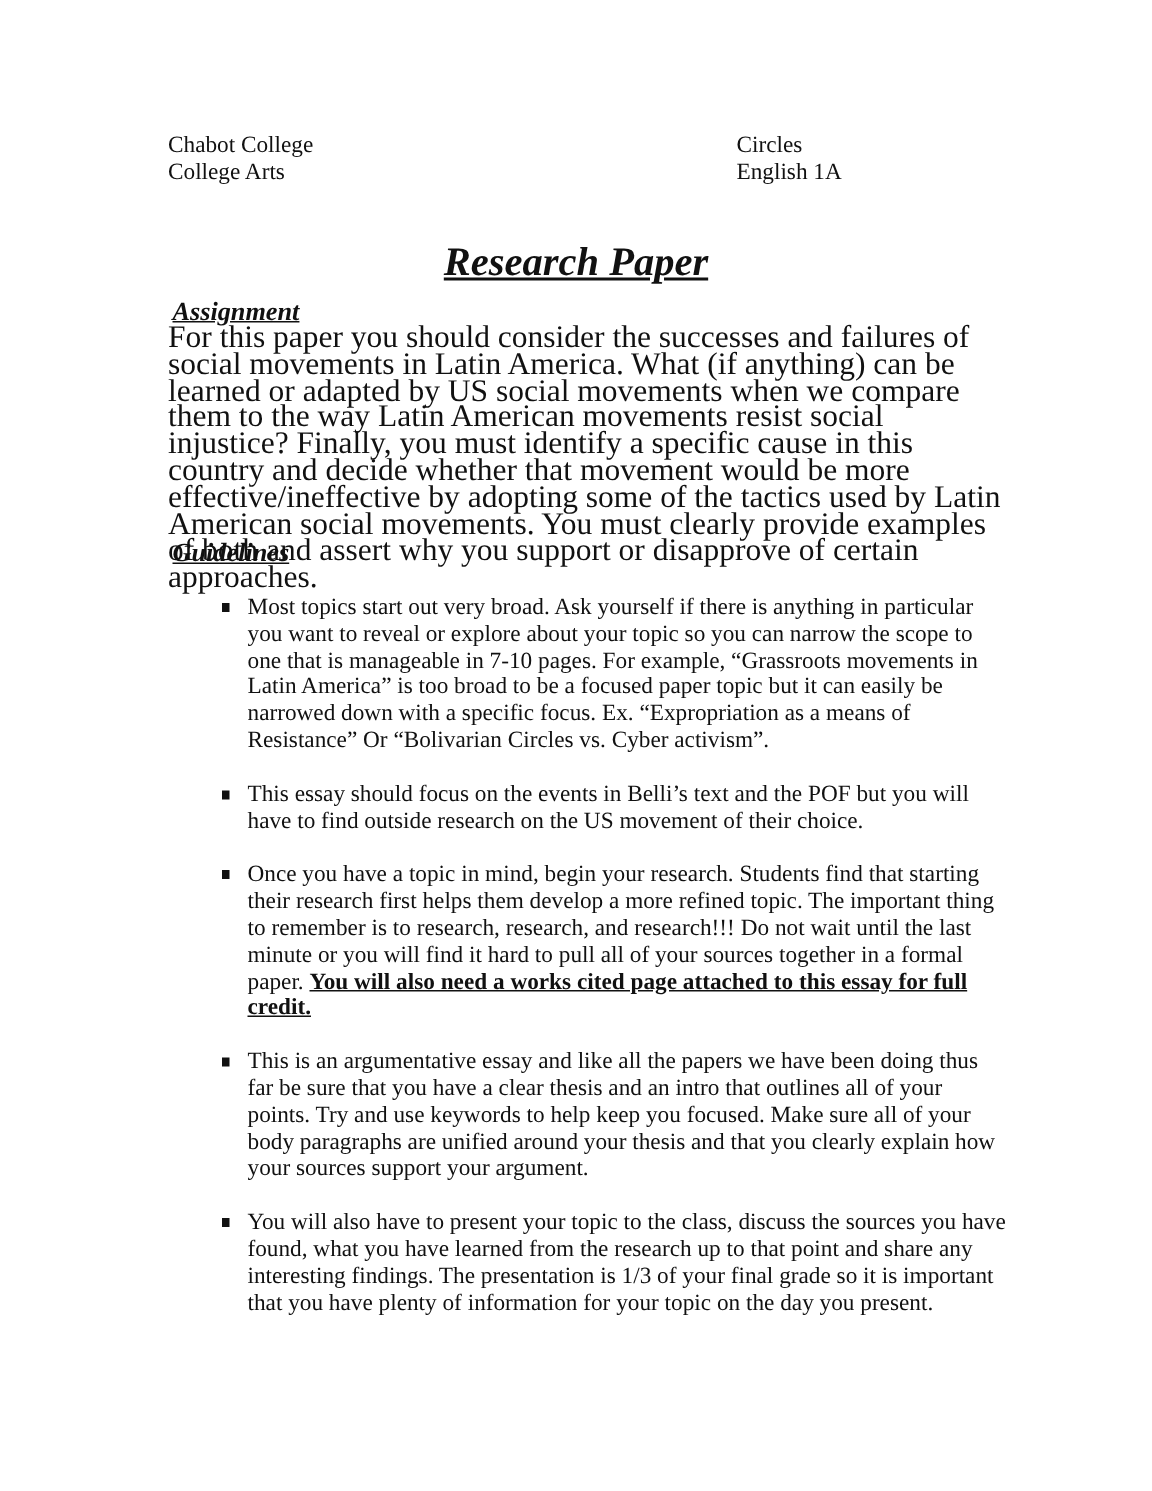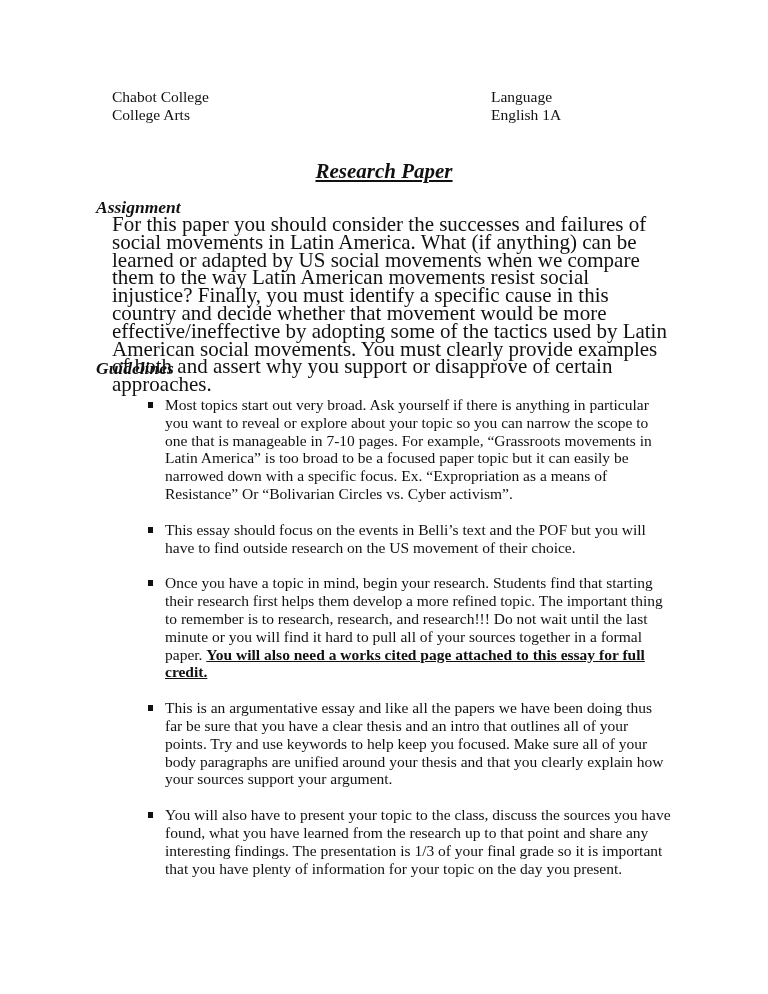--- a/index.html
+++ b/index.html
@@ -2,41 +2,41 @@
 <html><head>
   <meta charset="utf-8">
   <style>
     html, body { margin: 0; padding: 0; background: #ffffff; }
     body { width: 768px; height: 994px; position: relative; overflow: hidden;
       font-family: "Liberation Serif", "DejaVu Serif", serif; color: #111; }
     .page { position: absolute; left: 0; top: 0; width: 768px; height: 833px; }
     .hdr-left { position: absolute; left: 112px; top: 88px; font-size: 15.5px; line-height: 18px; }
     .hdr-right { position: absolute; left: 491px; top: 88px; font-size: 15.5px; line-height: 18px; }
     .title { position: absolute; left: 0; width: 768px; top: 159px; text-align: center;
-      font-size: 21px; font-weight: bold; font-style: italic; text-decoration: underline; }
+      font-size: 27px; font-weight: bold; font-style: italic; text-decoration: underline; }
     .title span { position: relative; left: 0; }
-    .sec-head { position: absolute; left: 96px; font-weight: bold; font-style: italic;
-      font-size: 17.5px; }
+    .sec-head { position: absolute; left: 115px; font-weight: bold; font-style: italic;
+      text-decoration: underline; font-size: 17.5px; }
     .para { position: absolute; left: 112px; width: 560px; font-size: 21px; line-height: 17.8px; }
     .bullets { position: absolute; left: 112px; top: 396px; width: 560px; margin: 0; padding: 0; list-style: none; }
     .bullet { position: relative; padding-left: 53px; font-size: 15.5px; line-height: 17.8px; margin-bottom: 18px; }
     .bullet .sq { position: absolute; left: 36px; top: 6px; width: 5px; height: 6px; background: #111; }
     .b { font-weight: normal; }
     .bu { font-weight: bold; text-decoration: underline; margin-top: 44px; }
   </style>
 </head>
 <body>
 
 <div class="page">
   <div class="hdr-left">
     <div>Chabot College</div>
     <div>College Arts</div>
   </div>
   <div class="hdr-right">
-    <div>Language</div>
+    <div>Circles</div>
     <div>English 1A</div>
   </div>
 
   <div class="title"><span>Research Paper</span></div>
 
   <div class="sec-head" style="top:197px;">Assignment</div>
   <div class="para" style="top:216px;">For this paper you should consider the successes and failures of social movements in Latin America.  What (if anything) can be learned or adapted by US social movements when we compare them to the way Latin American movements resist social injustice? Finally, you must identify a specific cause in this country and decide whether that movement would be more effective/ineffective by adopting some of the tactics used by Latin American social movements.  You must clearly provide examples of both and assert why you support or disapprove of certain approaches.</div>
 
   <div class="sec-head" style="top:358px;">Guidelines</div>
 

